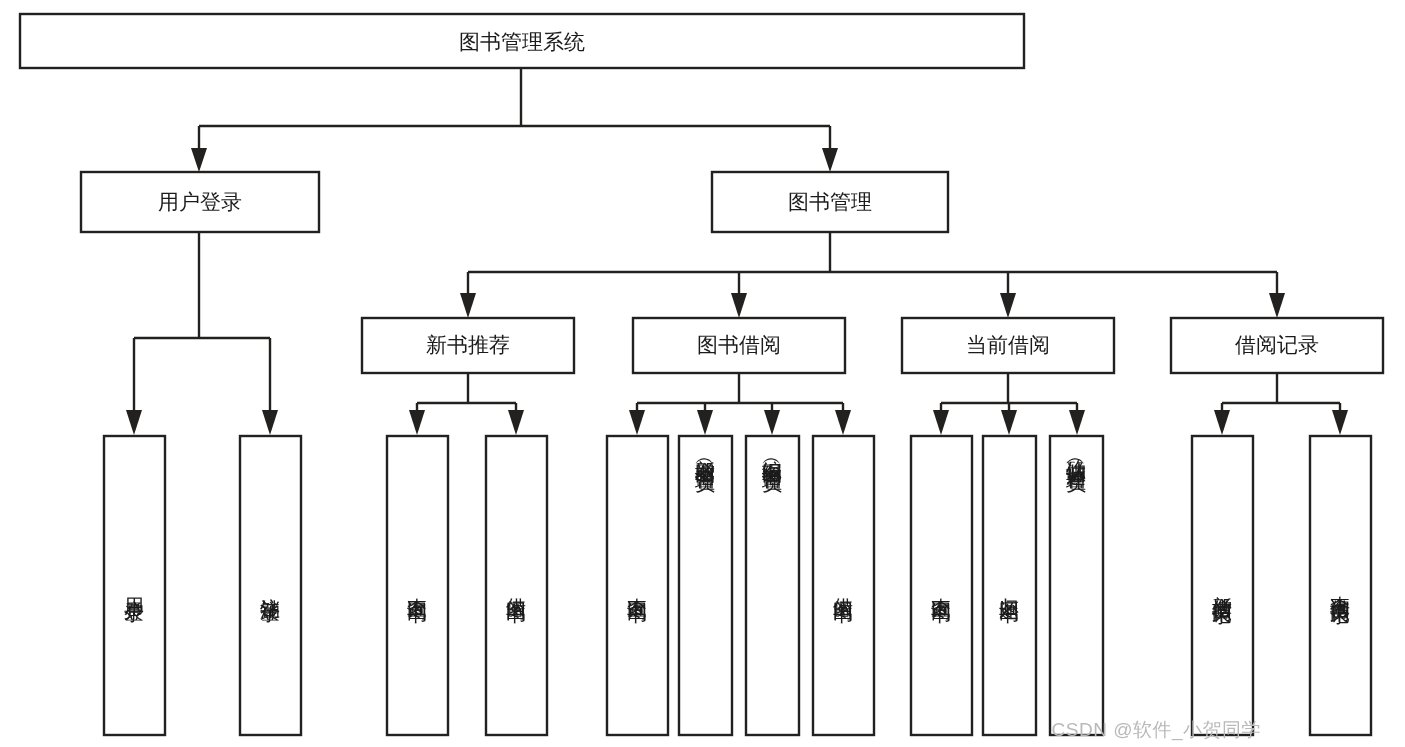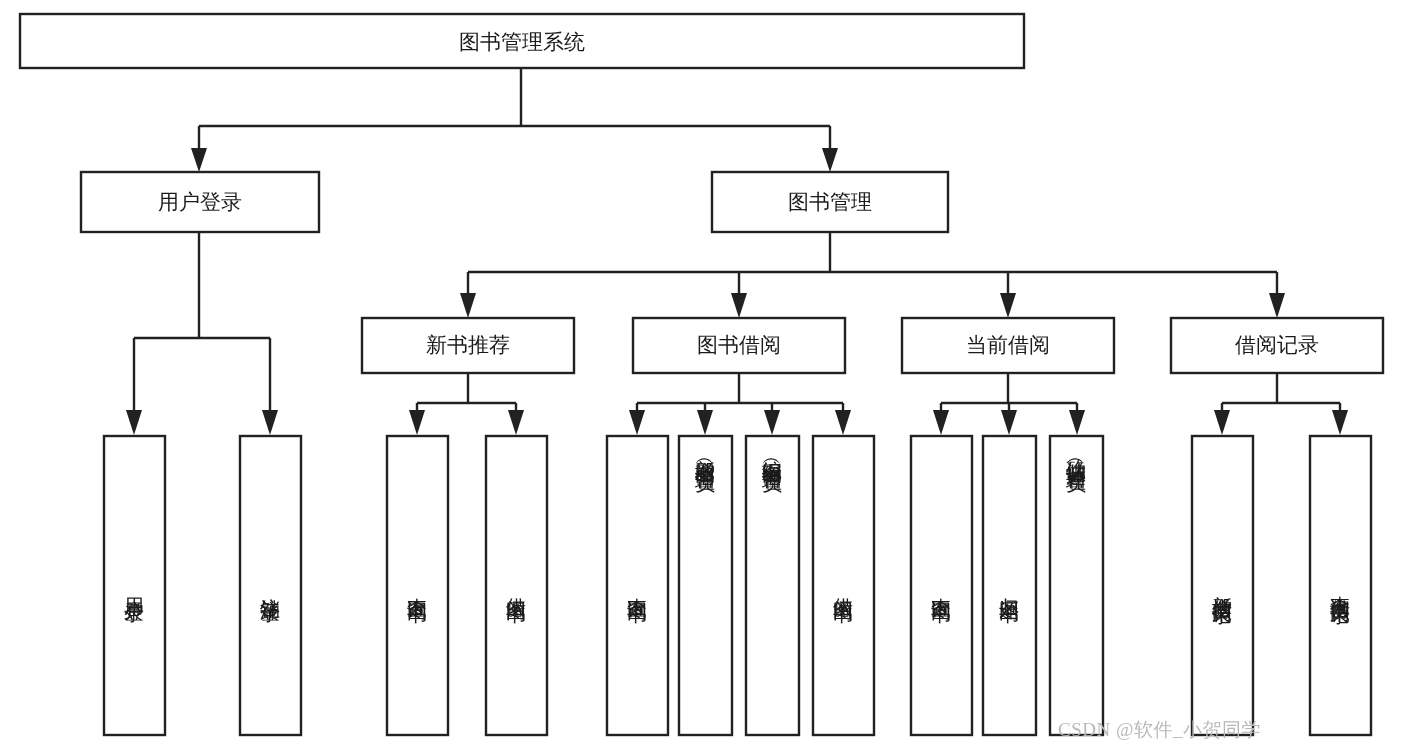--- a/index.html
+++ b/index.html
@@ -63,21 +63,21 @@
     writing-mode: vertical-rl;
     text-orientation: upright;
     letter-spacing: 2px;
     white-space: nowrap;
     text-align: center;
   }
   .watermark {
     position: absolute;
     right: 8px;
     bottom: 4px;
-    font-family: Liberation Serif, serif;
+    font-family: Liberation Sans, sans-serif;
     font-size: 19px;
     color: #b9b9b9;
     white-space: nowrap;
     letter-spacing: 0.5px;
   }
 </style>
 </head>
 <body>
 
 <div id="diagram-root">

